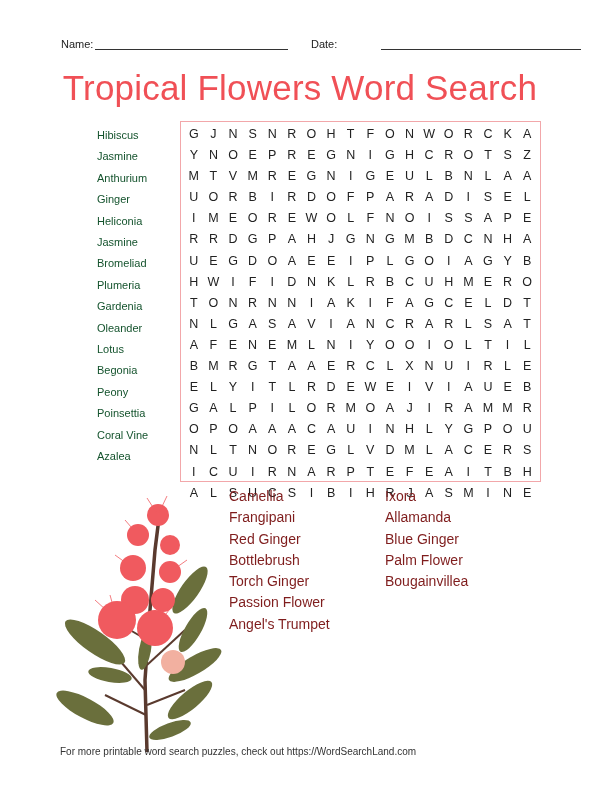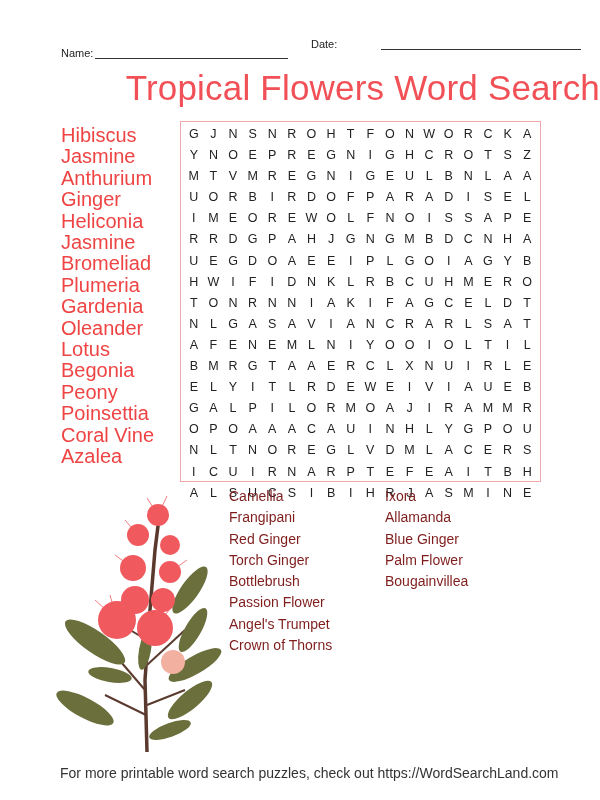--- a/index.html
+++ b/index.html
@@ -1,43 +1,43 @@
 <!DOCTYPE html>
 <html><head>
 <meta charset="utf-8">
 <style>
   * { box-sizing: border-box; margin: 0; padding: 0; }
   html, body { width: 600px; height: 800px; background: #ffffff; overflow: hidden; }
   body { position: relative; font-family: "Liberation Sans", "DejaVu Sans", sans-serif; color: #1a1a1a; }
 
   .hdr { position: absolute; top: 38px; font-size: 11px; color: #222; display: flex; align-items: flex-end; }
   .hdr .line { display: inline-block; border-bottom: 1px solid #333; height: 11px; margin-left: 2px; }
-  #name-field { left: 61px; margin-top: 9px; }
+  #name-field { left: 61px; }
   #name-field .line { width: 193px; }
   #date-field { left: 311px; gap: 42px; }
   #date-field .line { width: 200px; }
 
-  .title { position: absolute; top: 68px; left: 0; width: 600px; text-align: right;
+  .title { position: absolute; top: 68px; left: 0; width: 600px; text-align: center;
            font-size: 35px; color: #f05056; letter-spacing: 0.2px; }
 
   .grid { position: absolute; left: 180px; top: 121px; width: 361px; height: 361px;
           border: 1px solid #f2a7aa; padding: 2px 3px; }
   .grid-row { display: flex; height: 21.1px; }
   .cell { width: 21.1px; text-align: center; font-size: 12.5px; line-height: 21.1px; color: #222; }
 
   .list-left { position: absolute; left: 61px; top: 125px; }
-  .list-left .word { font-size: 20px; line-height: 21.4px; color: #ef4444; }
+  .list-left .word { font-size: 11px; line-height: 21.4px; color: #14532d; margin-left: 36px; }
 
   .list-b { position: absolute; left: 229px; top: 486px; }
   .list-c { position: absolute; left: 385px; top: 486px; }
   .list-b .word, .list-c .word { font-size: 14px; line-height: 21.3px; color: #7f1d1d; }
 
   .flower { position: absolute; left: 55px; top: 490px; width: 170px; height: 270px; }
 
-  .footer { position: absolute; top: 765px; left: 60px; font-size: 14px; color: #333; }
+  .footer { position: absolute; top: 746px; left: 60px; font-size: 10px; color: #333; }
 </style>
 </head>
 <body>
 
 <div class="hdr" id="name-field">
   <span>Name:</span>
   <span class="line"></span>
 </div>
 <div class="hdr" id="date-field">
   <span>Date:</span>
@@ -424,25 +424,24 @@
     <div class="word">Begonia</div>
     <div class="word">Peony</div>
     <div class="word">Poinsettia</div>
     <div class="word">Coral Vine</div>
     <div class="word">Azalea</div>
   </div>
 <div class="list-b" id="list-mid">
     <div class="word">Camellia</div>
     <div class="word">Frangipani</div>
     <div class="word">Red Ginger</div>
+    <div class="word">Bottlebrush</div>
     <div class="word">Torch Ginger</div>
-    <div class="word">Bottlebrush</div>
     <div class="word">Passion Flower</div>
     <div class="word">Angel's Trumpet</div>
-    <div class="word">Crown of Thorns</div>
   </div>
 <div class="list-c" id="list-right">
     <div class="word">Ixora</div>
     <div class="word">Allamanda</div>
     <div class="word">Blue Ginger</div>
     <div class="word">Palm Flower</div>
     <div class="word">Bougainvillea</div>
   </div>
 
 <svg class="flower" viewBox="0 0 170 270">

